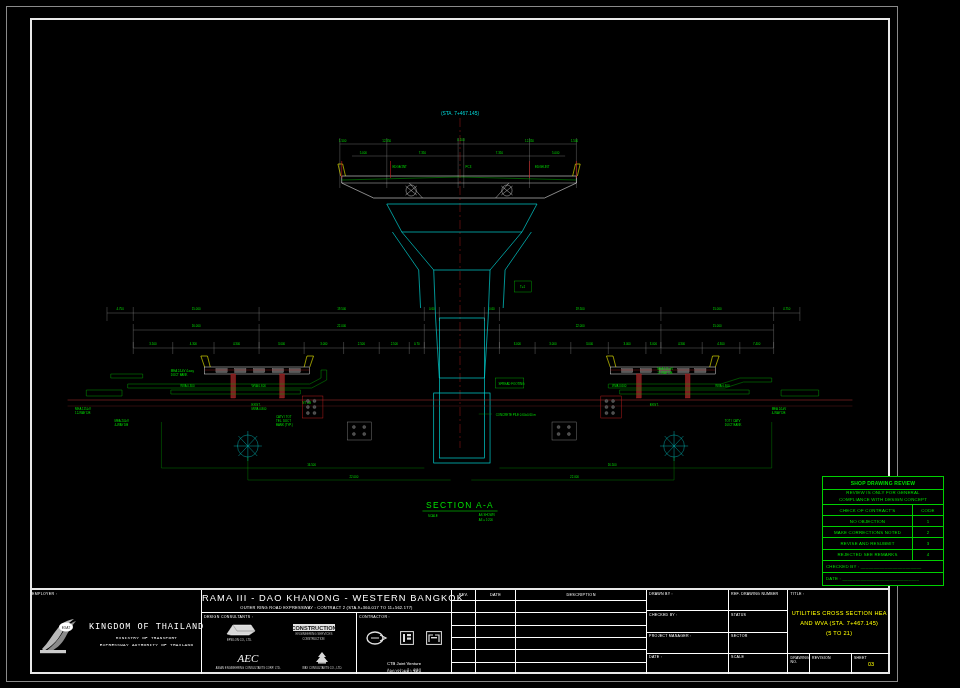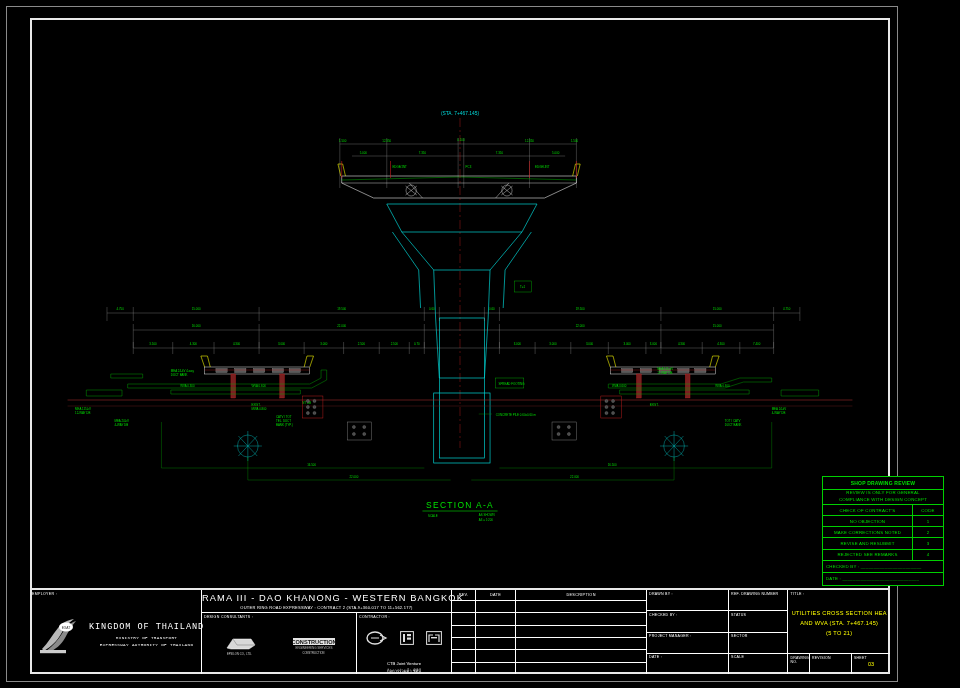--- a/index.html
+++ b/index.html
@@ -510,20 +510,39 @@
             </div>
             <div class="logo-col">
               <span class="logo-box">
                 <svg width="44" height="13" viewBox="0 0 44 13">
                   <rect x="1" y="1" width="42" height="7" fill="#e4e4e4"></rect>
                   <text x="22" y="7" font-size="5.6" text-anchor="middle" fill="#111" font-family="Liberation Sans, sans-serif" font-weight="bold">CONSTRUCTION</text>
                   <text x="22" y="12" font-size="3" text-anchor="middle" fill="#bbb" font-family="Liberation Sans, sans-serif">ENGINEERING SERVICES</text>
                 </svg>
               </span>
               <span class="logo-cap">CONSTRUCTION</span>
+            </div>
+          </div>
+          <div class="logo-grid">
+            <div class="logo-col">
+              <span class="logo-box">
+                <svg width="40" height="14" viewBox="0 0 40 14">
+                  <text x="20" y="11" font-size="11" text-anchor="middle" fill="#f0f0f0" font-family="Liberation Serif, serif" font-style="italic">AEC</text>
+                </svg>
+              </span>
+              <span class="logo-cap">ASIAN ENGINEERING CONSULTANTS CORP. LTD.</span>
+            </div>
+            <div class="logo-col">
+              <span class="logo-box">
+                <svg width="20" height="14" viewBox="0 0 20 14">
+                  <path d="M10,1 L14,6 L12,6 L16,11 L4,11 L8,6 L6,6 Z" fill="#d8d8d8"></path>
+                  <rect x="6" y="11" width="8" height="1.6" fill="#bbb"></rect>
+                </svg>
+              </span>
+              <span class="logo-cap">WAY CONSULTANTS CO., LTD.</span>
             </div>
           </div>
         </div>
 
         <div class="logo-pane right">
           <div class="tb-tag">CONTRACTOR :</div>
           <div class="logo-grid">
             <span class="logo-box">
               <svg width="22" height="14" viewBox="0 0 22 14">
                 <ellipse cx="9" cy="7" rx="8" ry="6" fill="none" stroke="#e0e0e0" stroke-width="1.4"></ellipse>

